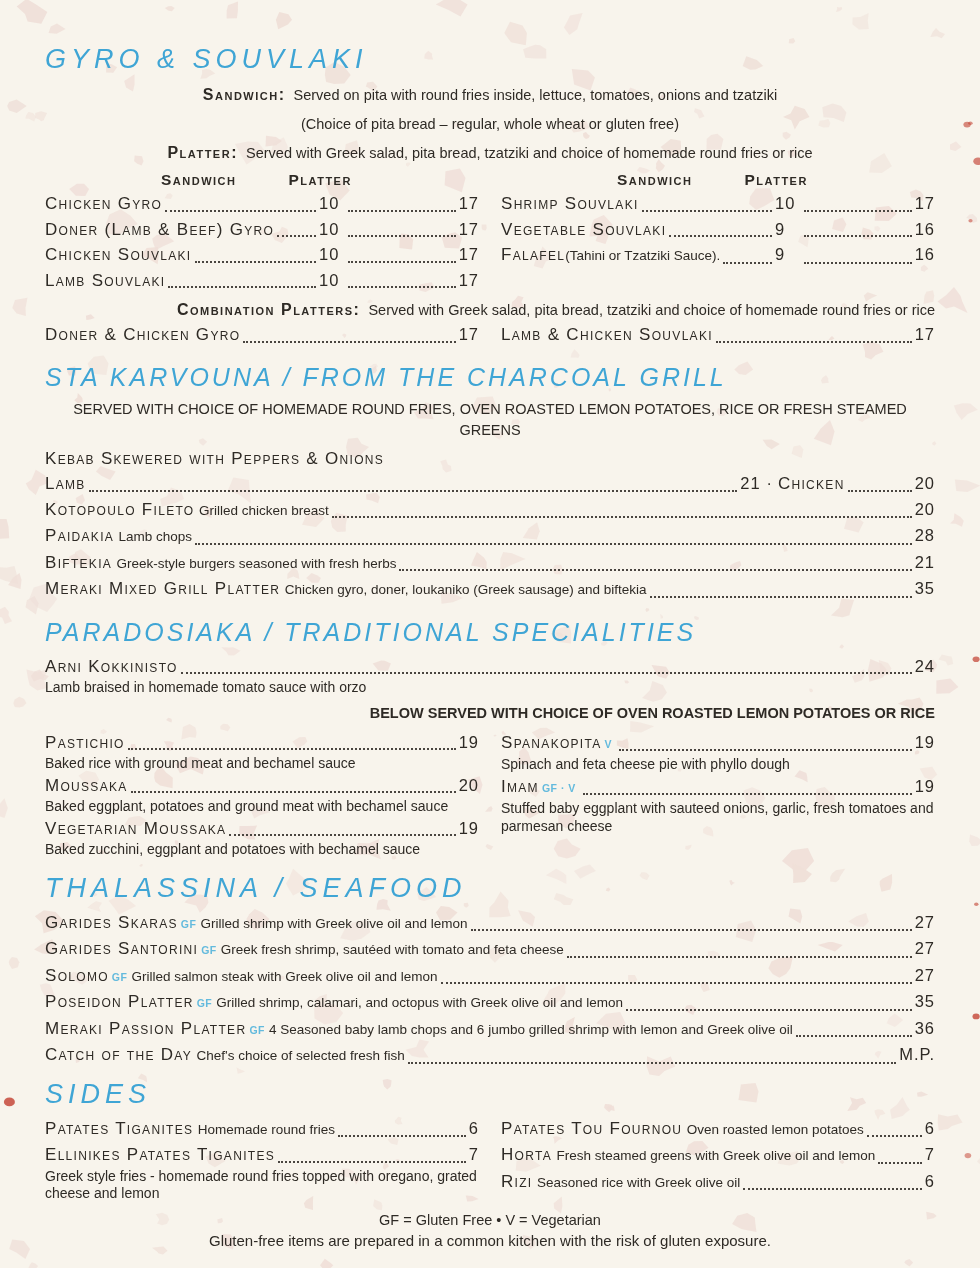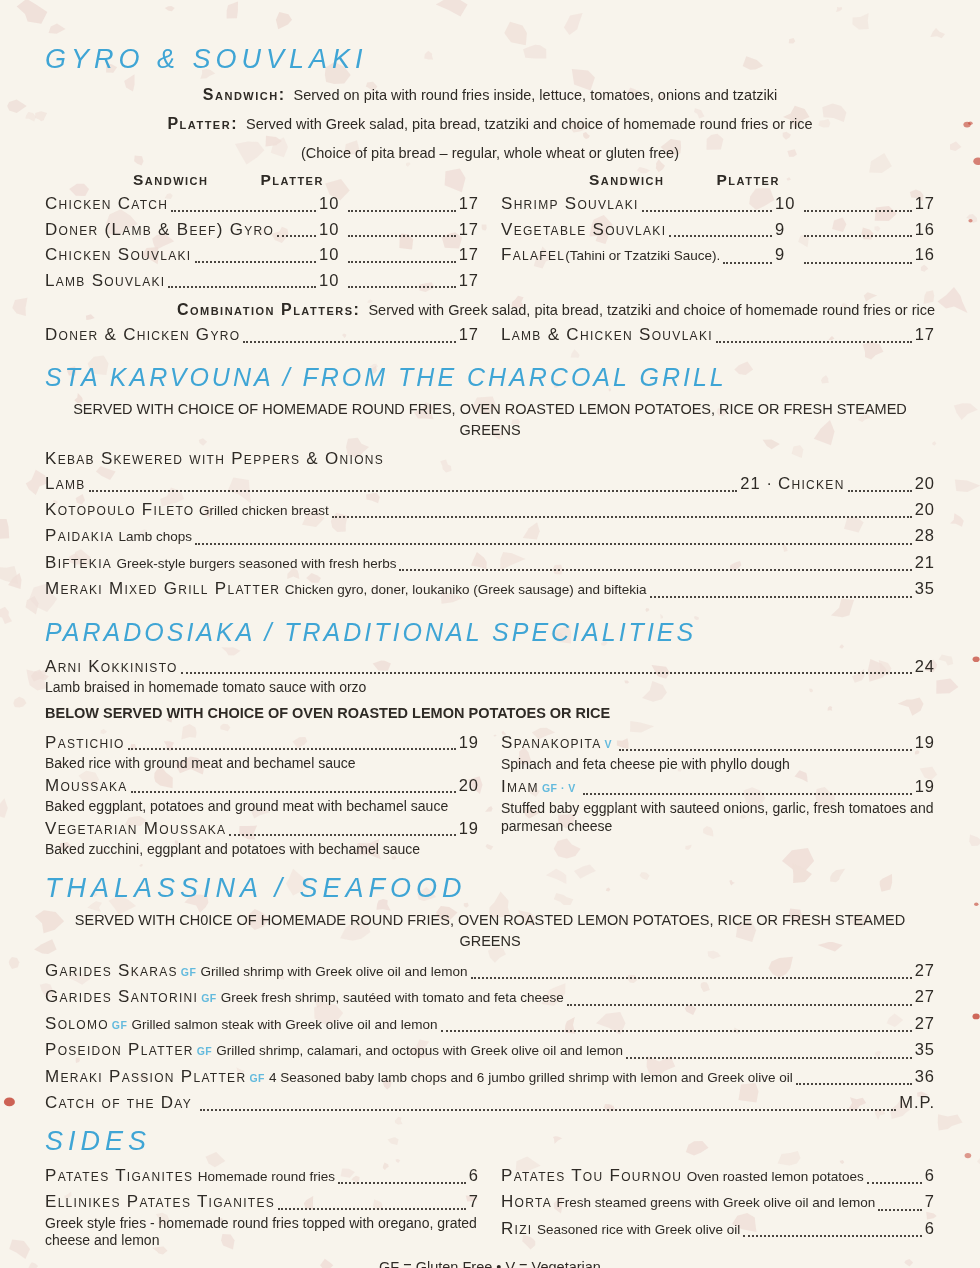--- a/index.html
+++ b/index.html
@@ -25,26 +25,26 @@
   .ds{font-size:13.5px;letter-spacing:0;white-space:nowrap;overflow:hidden;text-overflow:ellipsis}
   .row{display:flex;align-items:baseline;line-height:24.5px}
   .ld{flex:1 1 auto;border-bottom:2px dotted #4a4540;margin:0 3px 5px;align-self:flex-end;height:0;min-width:10px}
   .ld-fix{flex:0 0 64px}
   .pr{font-variant:small-caps;font-size:16.5px;letter-spacing:1px;white-space:nowrap}
   .sep{margin:0 6px;font-size:16px}
   .tag{color:var(--accent-light,#63badd);font-size:10.5px;vertical-align:super;letter-spacing:.5px;margin:0 4px 0 3px;font-weight:700}
   .twocol{display:flex;gap:22px}
   .col{flex:1 1 0;min-width:0}
   .colhead{display:flex;font-variant:small-caps;font-size:15.5px;letter-spacing:1.5px;font-weight:600;line-height:23px}
-  .colhead .c1{margin-left:88px}
+  .colhead .c1{margin-left:116px}
   .colhead .c2{margin-left:52px}
   .seg1{flex:0 0 300px;display:flex;align-items:baseline;min-width:0}
   .p1{min-width:26px}
   .descline{font-size:14px;margin:0;line-height:17.5px}
-  .note{text-align:left;font-weight:700;font-size:14.5px;margin:6px 0;line-height:21px}
+  .note{text-align:right;font-weight:700;font-size:14.5px;margin:6px 0;line-height:21px}
   .combo-line{text-align:right;font-size:14.5px;margin:6px 0 1px;line-height:21px}
   .footer{text-align:center}
   .f1{font-size:14.5px;margin:3px 0 0;line-height:19px}
   .f2{font-size:15px;margin:1px 0 4px;line-height:20px}
 </style>
 </head>
 <body style="background: rgb(248, 244, 236);">
 
 <svg id="splat" width="980" height="1268">
     <polygon points="962.5,1122.6 951.9,1126.1 947.9,1129.1 938.7,1130.4 937.7,1122.6 938.1,1114.3 947.9,1116.6 957.5,1114.4" fill="#efdfd8" opacity="0.70"></polygon>
@@ -359,35 +359,35 @@
   </svg>
 
 <div class="content">
 
   <section>
     <h1 class="sec-title">GYRO &amp; SOUVLAKI</h1>
     <p class="intro">
       <span class="lbl">Sandwich:</span>
       <span>Served on pita with round fries inside, lettuce, tomatoes, onions and tzatziki</span>
     </p>
+    <p class="intro">(Choice of pita bread – regular, whole wheat or gluten free)</p>
     <p class="intro">
       <span class="lbl">Platter:</span>
       <span>Served with Greek salad, pita bread, tzatziki and choice of homemade round fries or rice</span>
     </p>
-    <p class="intro">(Choice of pita bread – regular, whole wheat or gluten free)</p>
 
     <div class="twocol">
       <div class="col">
         <div class="colhead">
           <span class="c1">Sandwich</span>
           <span class="c2">Platter</span>
         </div>
         <div class="row">
           <span class="seg1">
-              <span class="nm">Chicken Catch</span>
+              <span class="nm">Chicken Gyro</span>
               <span class="ld"></span>
               <span class="pr p1">10</span>
             </span>
           <span class="ld"></span>
             <span class="pr">17</span>
         </div>
         <div class="row">
           <span class="seg1">
               <span class="nm">Doner (Lamb &amp; Beef) Gyro</span>
               <span class="ld"></span>
@@ -553,21 +553,20 @@
           <span class="ld"></span>
           <span class="pr">19</span>
         </div>
         <p class="descline">Stuffed baby eggplant with sauteed onions, garlic, fresh tomatoes and parmesan cheese</p>
       </div>
     </div>
   </section>
 
   <section class="mt">
     <h1 class="sec-title">THALASSINA / SEAFOOD</h1>
-    <p class="subtitle">SERVED WITH CH0ICE OF HOMEMADE ROUND FRIES, OVEN ROASTED LEMON POTATOES, RICE OR FRESH STEAMED GREENS</p>
     <div class="row">
       <span class="nm">Garides Skaras</span>
       <span class="tag">GF</span>
       <span class="ds">Grilled shrimp with Greek olive oil and lemon</span>
       <span class="ld"></span>
       <span class="pr">27</span>
     </div>
     <div class="row">
       <span class="nm">Garides Santorini</span>
       <span class="tag">GF</span>
@@ -591,20 +590,21 @@
     </div>
     <div class="row">
       <span class="nm">Meraki Passion Platter</span>
       <span class="tag">GF</span>
       <span class="ds">4 Seasoned baby lamb chops and 6 jumbo grilled shrimp with lemon and Greek olive oil</span>
       <span class="ld"></span>
       <span class="pr">36</span>
     </div>
     <div class="row">
       <span class="nm">Catch of the Day</span>&nbsp;
+      <span class="ds">Chef's choice of selected fresh fish</span>
       <span class="ld"></span>
       <span class="pr">M.P.</span>
     </div>
   </section>
 
   <section class="mt-sm">
     <h1 class="sec-title">SIDES</h1>
     <div class="twocol">
       <div class="col">
         <div class="row">

